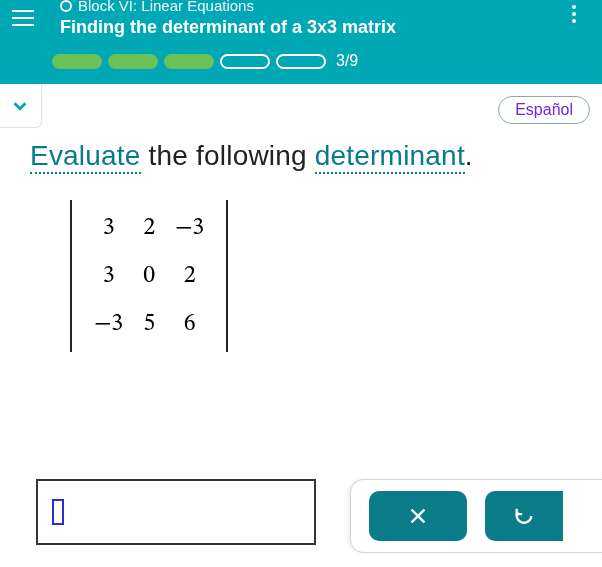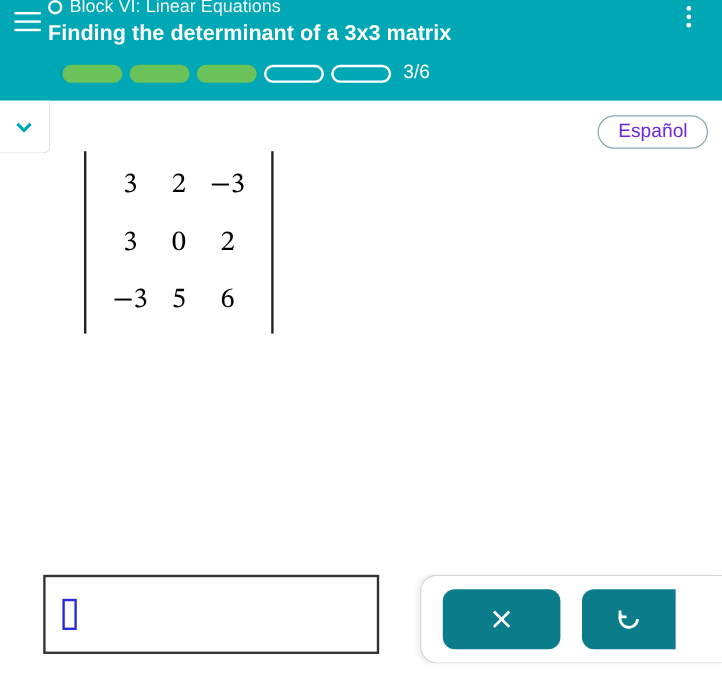--- a/index.html
+++ b/index.html
@@ -12,21 +12,21 @@
     }
     .header {
       background: #00a7b5;
       color: #fff;
       padding: 0 12px 14px 12px;
       position: relative;
     }
     .header-top {
       display: flex;
       align-items: flex-start;
-      gap: 0;
+      gap: 20px;
       padding-top: 0;
     }
     .hamburger {
       width: 28px;
       height: 28px;
       display: flex;
       flex-direction: column;
       justify-content: center;
       gap: 5px;
       cursor: pointer;
@@ -239,33 +239,36 @@
         <span></span>
         <span></span>
     </div>
   </div>
   <div class="progress-row">
     <span class="progress-seg filled"></span>
     <span class="progress-seg filled"></span>
     <span class="progress-seg filled"></span>
     <span class="progress-seg empty"></span>
     <span class="progress-seg empty"></span>
-    <span class="progress-label">3/6</span>
+    <span class="progress-label">3/9</span>
   </div>
 </div>
 
 <div class="body-area">
   <div class="collapse-tab">
     <svg width="22" height="22" viewBox="0 0 24 24" stroke-width="3" fill="none">
       <polyline points="6 9 12 15 18 9"></polyline>
     </svg>
   </div>
 
   <button class="lang-btn">Español</button>
 
+  <div class="prompt">
+    <span class="u">Evaluate</span><span> the following </span><span class="u">determinant</span>.
+  </div>
 
   <div class="matrix">
     <table>
       <tbody>
           <tr>
         <td>3</td>
         <td>2</td>
         <td>−3</td>
       </tr>
       <tr>

